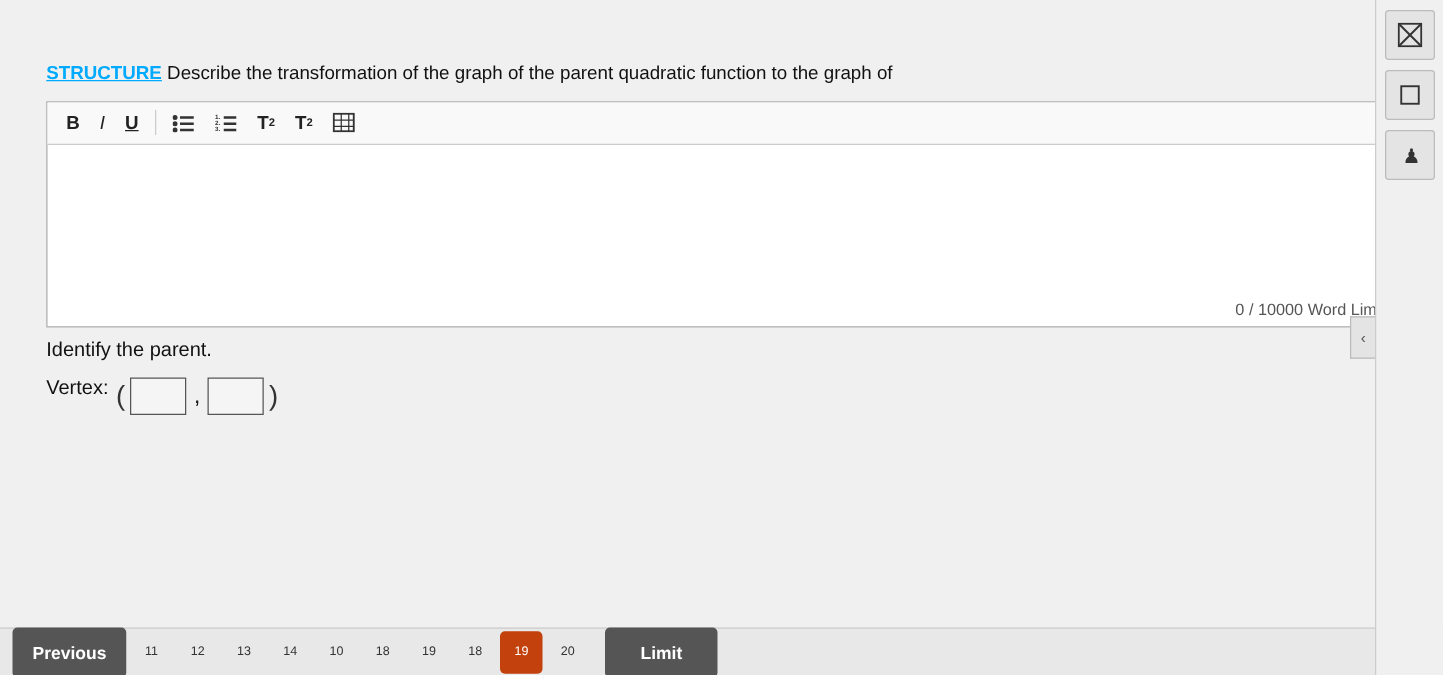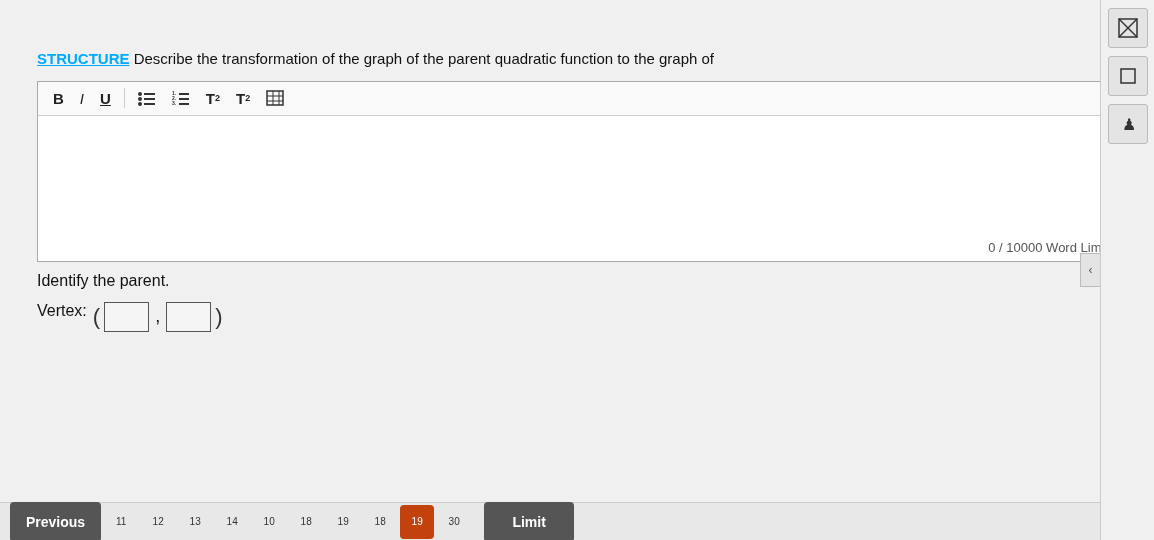--- a/index.html
+++ b/index.html
@@ -311,21 +311,21 @@
 
   <div class="page-number">11</div>
   <div class="page-number">12</div>
   <div class="page-number">13</div>
   <div class="page-number">14</div>
   <div class="page-number">10</div>
   <div class="page-number">18</div>
   <div class="page-number">19</div>
   <div class="page-number">18</div>
   <div class="page-number active">19</div>
-  <div class="page-number">30</div>
+  <div class="page-number">20</div>
 
   <button class="nav-btn next">Limit</button>
 </div>
 
 <div class="right-sidebar">
   <div class="sidebar-icon">
     <svg width="20" height="20" viewBox="0 0 20 20">
       <rect x="1" y="1" width="18" height="18" fill="none" stroke="#333" stroke-width="1.5"></rect>
       <line x1="1" y1="1" x2="19" y2="19" stroke="#333" stroke-width="1.5"></line>
       <line x1="19" y1="1" x2="1" y2="19" stroke="#333" stroke-width="1.5"></line>

